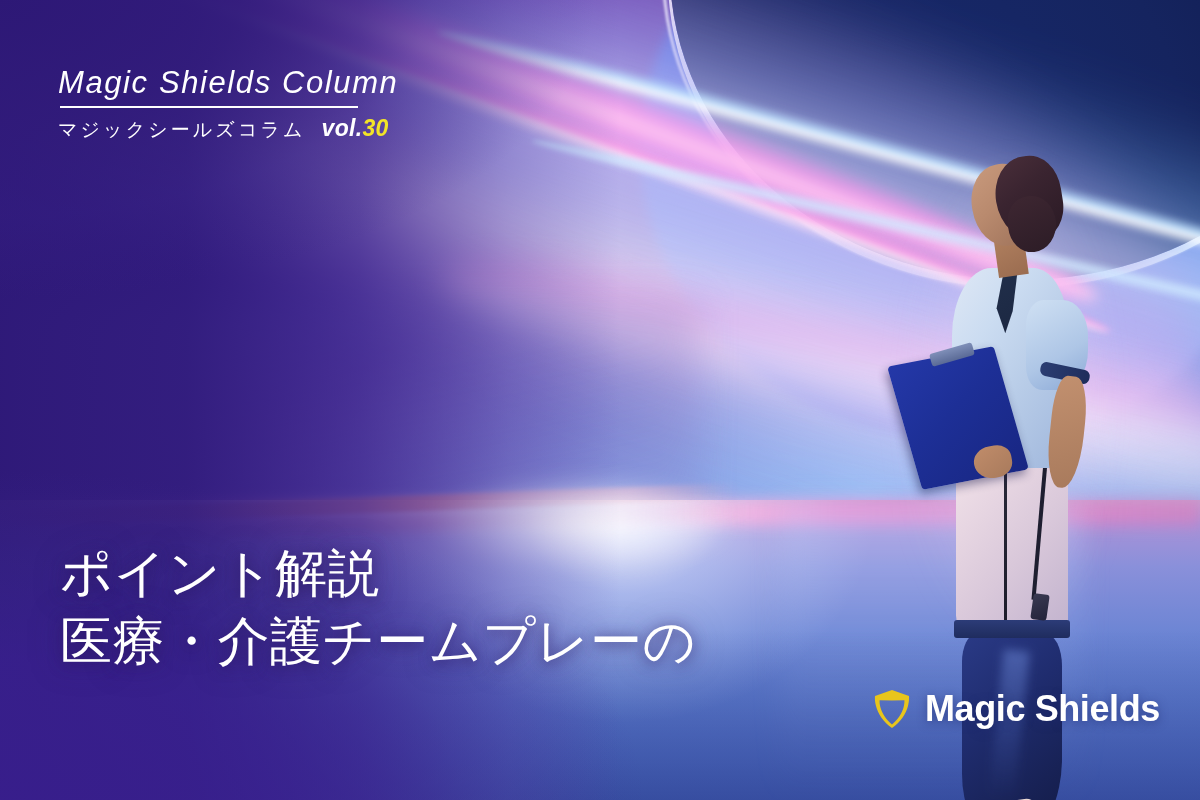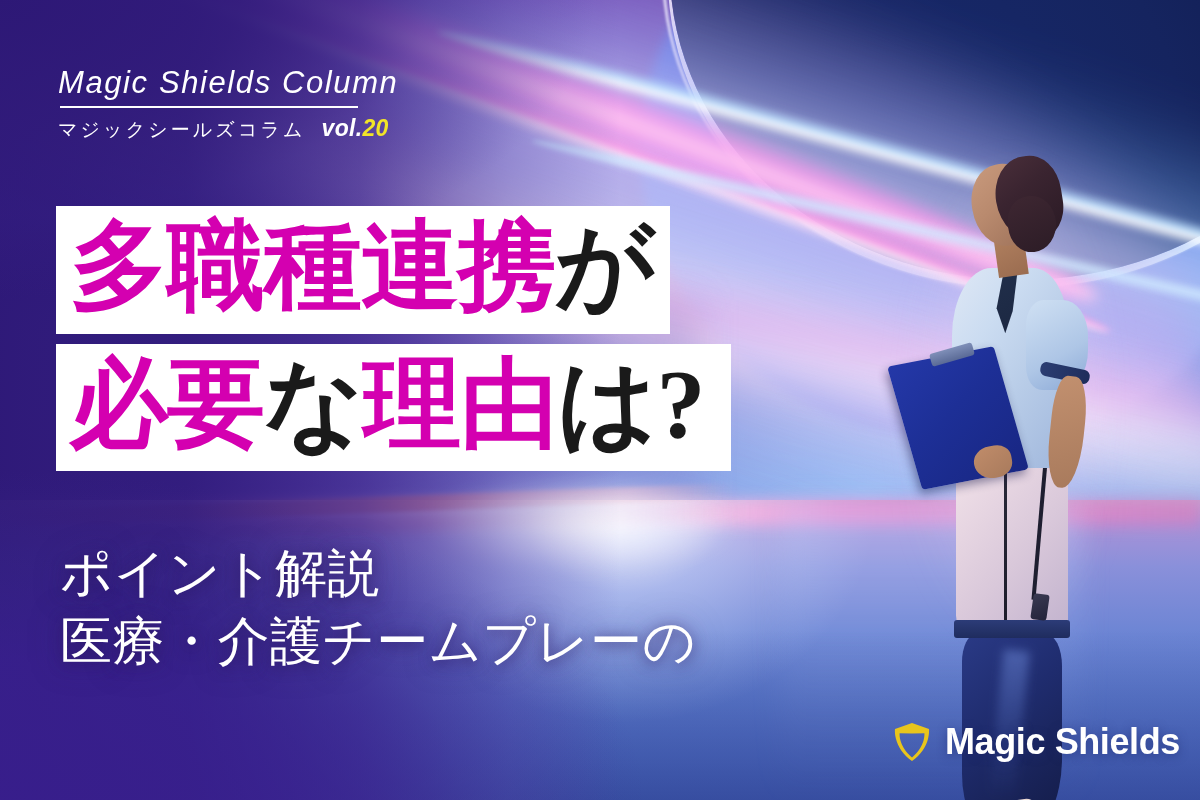--- a/index.html
+++ b/index.html
@@ -417,22 +417,22 @@
     font-weight: 400;
     font-size: 52px;
     line-height: 1.30;
     color: #ffffff;
     letter-spacing: 0.5px;
     text-shadow: 0 2px 14px rgba(40,20,90,0.75), 0 0 30px rgba(60,40,120,0.5);
   }
 
   
   .logo {
-    position: absolute; left: 892px; top: 688px;
-    display: flex; align-items: flex-start; gap: 13px; margin-top: 33px;
+    position: absolute; left: 872px; top: 688px;
+    display: flex; align-items: flex-start; gap: 13px;
   }
   .logo-mark { width: 40px; height: 42px; display: block; }
   .logo-text {
     font-size: 36px; font-weight: 700; color: #ffffff;
     letter-spacing: -0.4px; white-space: nowrap;
     text-shadow: 0 2px 10px rgba(30,40,110,0.55);
   }
 </style>
 </head>
 <body>
@@ -491,32 +491,24 @@
 
   <div class="left-vignette"></div>
   <div class="top-left-vignette"></div>
   <div class="bottom-left-vignette"></div>
 
   <div class="eyebrow">
     <div class="eyebrow-en">Magic Shields Column</div>
     <div class="eyebrow-rule"></div>
     <div class="eyebrow-row">
       <span class="eyebrow-jp">マジックシールズコラム</span>
-      <span class="eyebrow-vol"><span>vol.</span><span class="num">20</span></span>
+      <span class="eyebrow-vol"><span>vol.</span><span class="num">30</span></span>
     </div>
   </div>
 
-  <div class="headline">
-    <div>
-      <span class="hl-line"><span class="k">多職種連携</span><span class="h">が</span></span>
-    </div>
-    <div>
-      <span class="hl-line hl-line-2"><span class="k">必要</span><span class="h">な</span><span class="k">理由</span><span class="h">は?</span></span>
-    </div>
-  </div>
 
   <div class="subtitle">
     <div>ポイント解説</div>
     <div>医療・介護チームプレーの</div>
   </div>
 
   <div class="logo">
     <svg class="logo-mark" viewBox="0 0 40 42">
       <path d="M20 2 L37 8 C37 8 37.5 12 36 18 C34.2 25.5 28.5 34.5 20 40 C11.5 34.5 5.8 25.5 4 18 C2.5 12 3 8 3 8 Z
                M20 12.5 L20 36.5 C14 31.5 10 25 8.4 19.2 C7.6 16.2 7.5 13.6 7.6 12.2 Z

